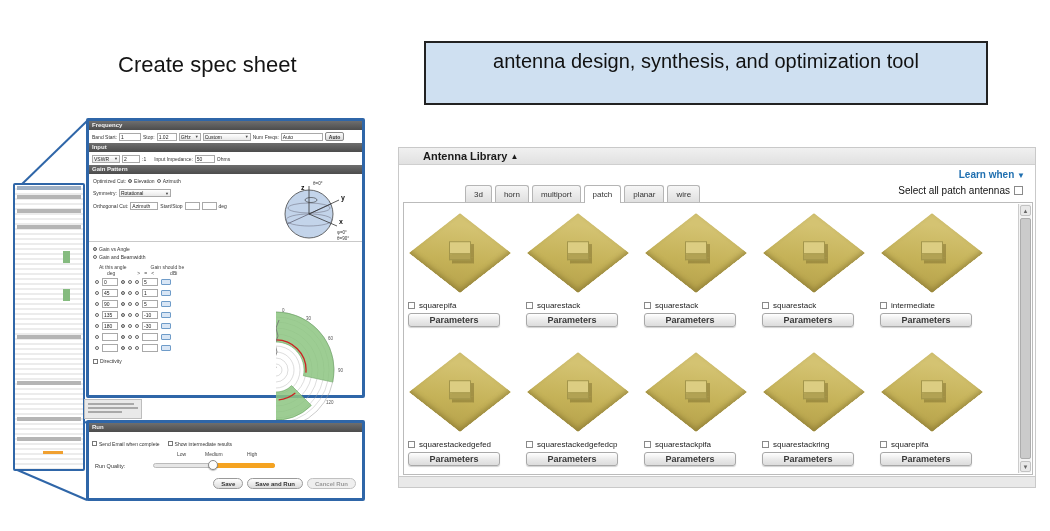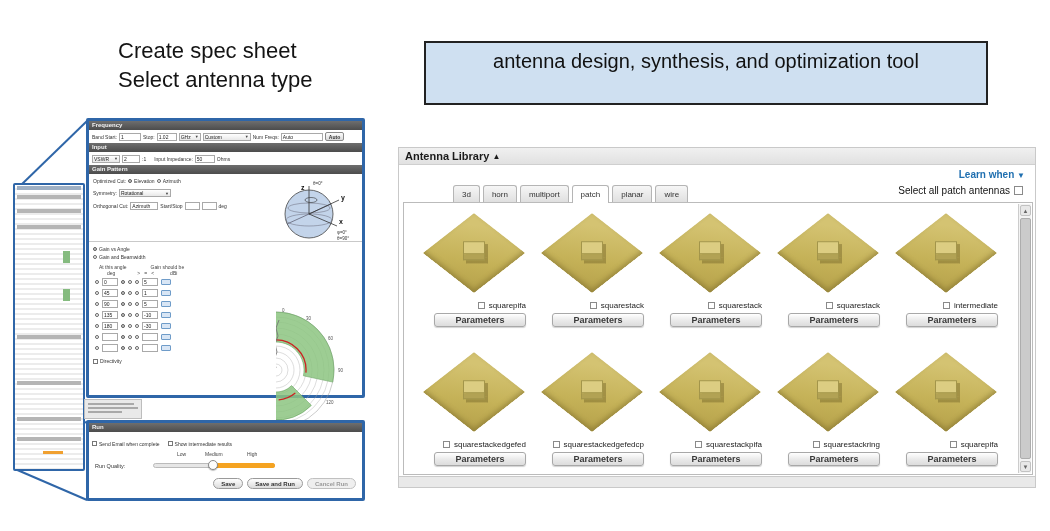--- a/index.html
+++ b/index.html
@@ -1,21 +1,21 @@
 <!DOCTYPE html>
 <html><head>
 <meta charset="utf-8">
 <style>
   * { margin:0; padding:0; box-sizing:border-box; }
   html,body { width:1050px; height:531px; background:#fff; overflow:hidden;
               font-family:"Liberation Sans", sans-serif; }
   .abs { position:absolute; }
 
   
-  #left-title { left:118px; top:36px; font-size:22px; line-height:29px; color:#141414; }
+  #left-title { left:118px; top:50px; font-size:22px; line-height:29px; color:#141414; }
 
   
   #caption-box { left:424px; top:41px; width:564px; height:64px; background:#cfe0f1;
                  border:2px solid #222; text-align:center; padding-top:5px;
                  font-size:20px; line-height:26px; color:#111; }
 
   
   #connectors { left:0; top:0; width:1050px; height:531px; pointer-events:none; }
   #connectors line { stroke:#2f66a8; stroke-width:2; }
 
@@ -72,28 +72,28 @@
   .run-btn.disabled { color:#9a9a9a; background:#efefef; border-color:#c0c0c0; }
 
   
   #tooltip-box { left:84px; top:399px; width:58px; height:20px; background:#e9e9e9; border:1px solid #bdbdbd; padding:3px 3px; }
   #tooltip-box .tline { height:2px; background:#a9a9a9; margin-bottom:2px; }
 
   
   #library-panel { left:398px; top:147px; width:638px; height:341px; background:#fff;
                    border:1px solid #c9c9c9; }
   #lib-header { height:17px; background:linear-gradient(#f0f0f0,#e1e1e1); border-bottom:1px solid #cfcfcf;
-                font-size:11px; font-weight:bold; color:#1a1a1a; line-height:17px; padding-left:6px; }
+                font-size:11px; font-weight:bold; color:#1a1a1a; line-height:17px; padding-left:24px; }
   #lib-header .tri { font-size:8px; position:relative; top:-1px; }
   #learn-more { position:absolute; right:10px; top:21px; font-size:10px; font-weight:bold; color:#1f6fb0; }
   #learn-more .tri { font-size:8px; }
   #select-all { position:absolute; right:12px; top:37px; font-size:10px; color:#111;
                 display:flex; align-items:center; gap:4px; }
   #select-all .box { width:9px; height:9px; border:1px solid #8a8a8a; background:#fff; }
-  #tabs { position:absolute; left:6px; top:37px; display:flex;padding-left:48px; }
+  #tabs { position:absolute; left:18px; top:37px; display:flex;padding-left:48px; }
   .tab { font-size:8px; color:#333; padding:4px 8px 3px; background:linear-gradient(#f6f6f6,#dedede);
          border:1px solid #b5b5b5; border-bottom:none; border-radius:3px 3px 0 0; margin-right:3px;
          position:relative; }
   .tab.active { background:#fff; z-index:3; height:18px; }
   #lib-content { position:absolute; left:4px; top:54px; width:630px; height:273px; background:#fff;
                  border:1px solid #bbb; z-index:2; }
   #lib-footer { position:absolute; left:0; bottom:0; width:100%; height:11px; background:#e9e9e9;
                 border-top:1px solid #c9c9c9; }
 
   
@@ -101,21 +101,21 @@
                border-left:1px solid #ccc; }
   .sb-arrow { position:absolute; left:1px; width:11px; height:11px; font-size:6px; color:#666;
               text-align:center; line-height:11px; background:#e8e8e8; border:1px solid #c2c2c2; border-radius:2px; }
   #sb-up { top:1px; } #sb-down { bottom:1px; }
   #sb-thumb { position:absolute; left:1px; top:14px; bottom:14px; width:11px; background:#cbcbcb;
               border:1px solid #adadad; border-radius:2px; }
 
   
   .grid-row { position:absolute; left:4px; display:flex; }
   #grid-row-1 { top:8px; } #grid-row-2 { top:147px; }
-  .cell { width:118px; display:flex; flex-direction:column; align-items:flex-end; }
+  .cell { width:118px; display:flex; flex-direction:column; align-items:flex-start; }
   .thumb { position:relative; width:104px; height:84px; }
   .diamond { position:absolute; left:16px; top:6px; width:72px; height:72px;
              background:linear-gradient(145deg,#d4c372 15%,#c5b258 60%,#b7a34c 95%);
              transform:scaleY(0.78) rotate(45deg);
              box-shadow:inset -3px -3px 6px rgba(110,95,35,.45); }
   .abox { position:absolute; left:50%; top:50%; transform:translate(-50%,-62%);
           filter:drop-shadow(3px 3px 0 rgba(115,100,40,.45)); }
   .abox .topf { width:22px; height:13px; background:#dccd82; border:1px solid #a3954a; }
   .abox .frontf { width:22px; height:6px; background:#b2a254; border:1px solid #a3954a; border-top:none; }
   .label-row { display:flex; align-items:center; gap:4px; margin-top:5px; height:11px; }
@@ -123,21 +123,20 @@
   .label-row .nm { font-size:8px; color:#222; }
   .param-btn { margin-top:2px; width:92px; height:14px; border:1px solid #a8a8a8; border-radius:3px;
                background:linear-gradient(#ffffff,#e9e9e9 55%,#dcdcdc); font-size:9px; font-weight:bold;
                color:#3a3a3a; text-align:center; line-height:13px; box-shadow:0 1px 1px rgba(0,0,0,.18); }
 </style>
 </head>
 <body>
 
 <div class="abs" id="left-title">
   <div>Create spec sheet</div>
-  <div>Select antenna type</div>
 </div>
 
 <div class="abs" id="caption-box">
   <div>antenna design, synthesis, and optimization tool</div>
 </div>
 
 <svg class="abs" id="connectors">
   <line x1="20" y1="186" x2="87" y2="121"></line>
   <line x1="84" y1="252" x2="16" y2="299"></line>
   <line x1="20" y1="437" x2="87" y2="422"></line>

